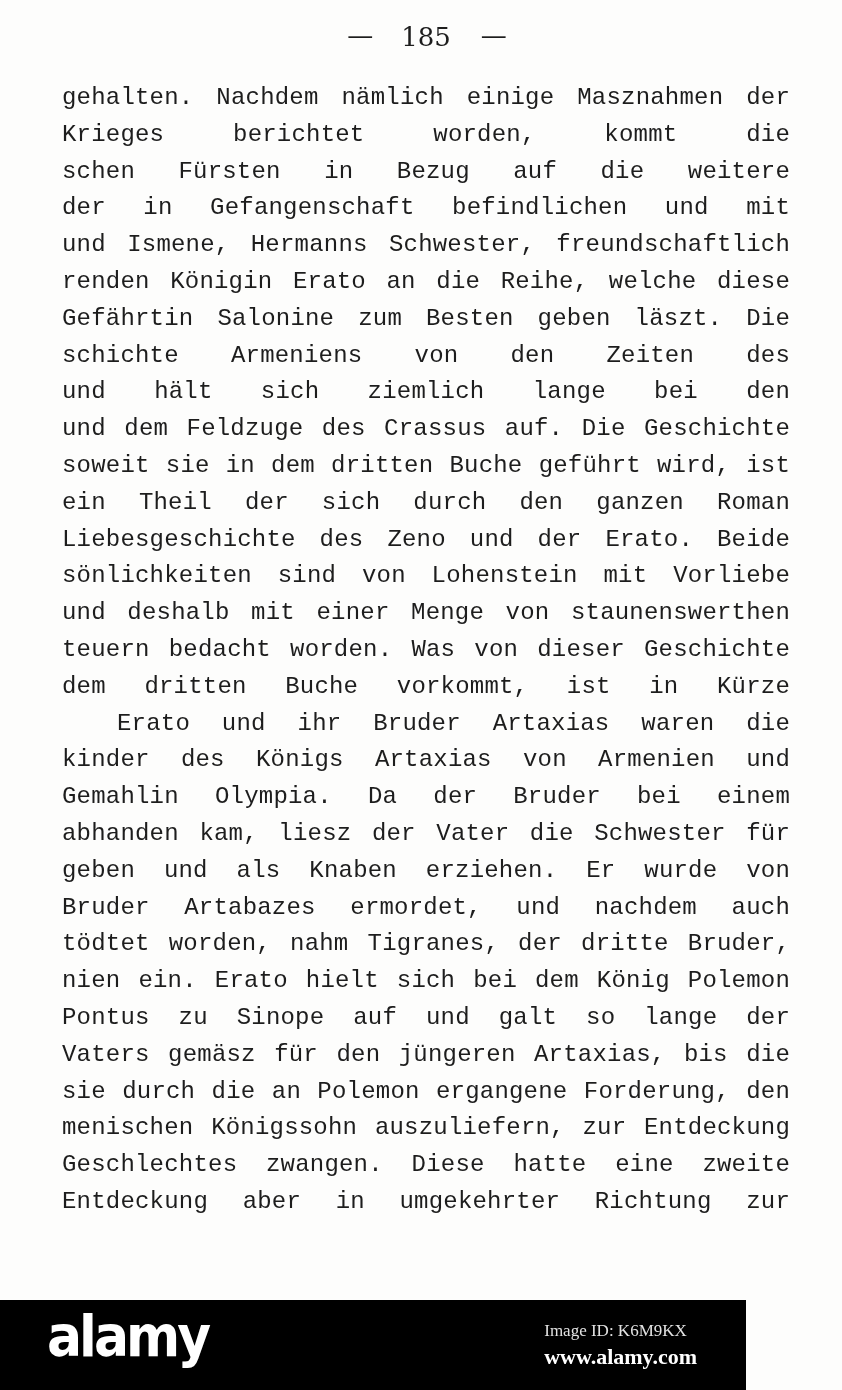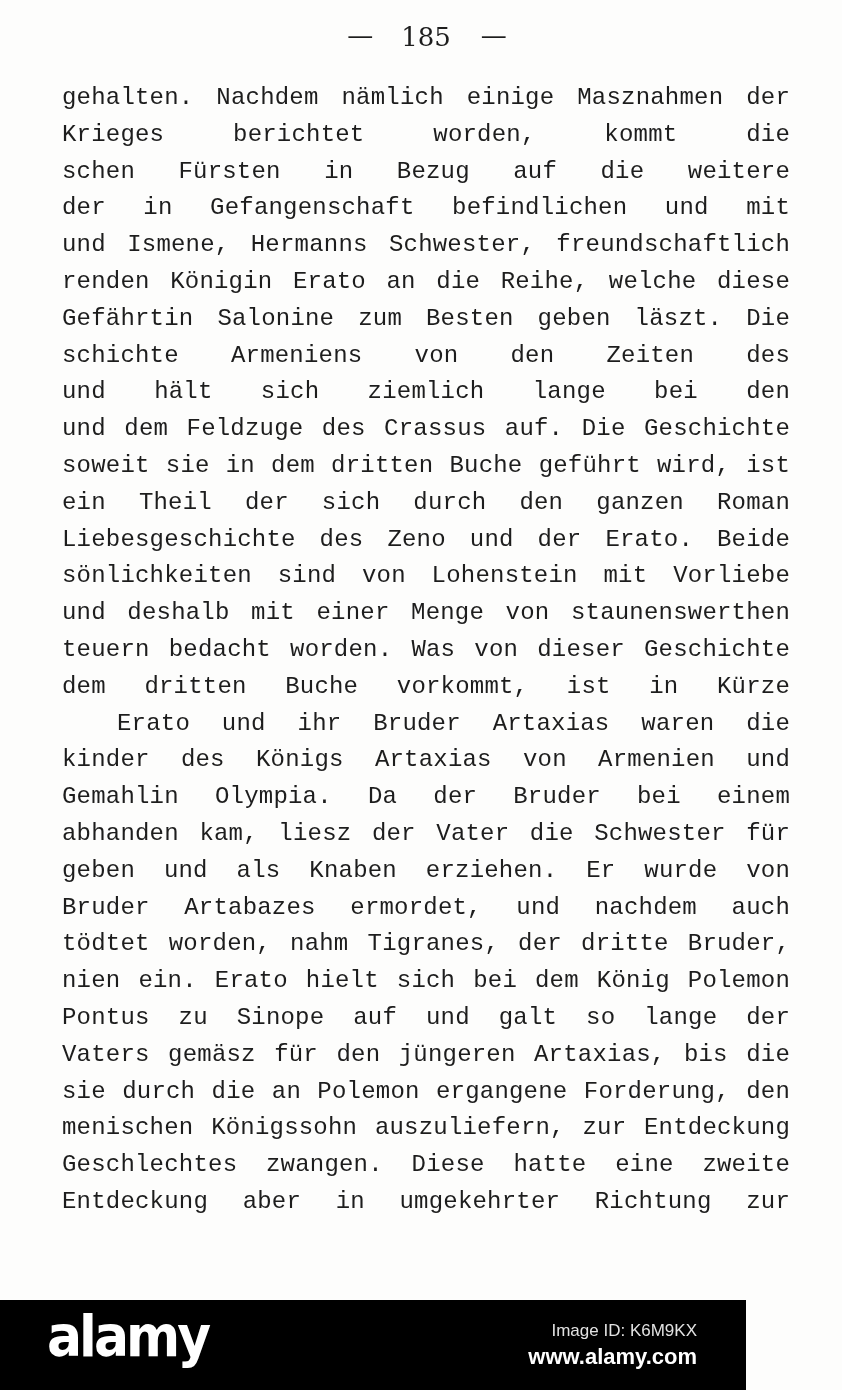--- a/index.html
+++ b/index.html
@@ -84,21 +84,21 @@
     font-size: 52px;
     letter-spacing: -3px;
     transform: scaleY(1.08);
     transform-origin: top left;
     line-height: 1;
   }
   .wm-right {
     position: absolute;
     right: 49px;
     top: 20px;
-    text-align: right;
+    font-family: Liberation Serif, serif;
   }
   .wm-image-id {
     color: var(--wm-dim);
     font-size: 17px;
     line-height: 22px;
     font-weight: normal;
   }
   .wm-url {
     color: var(--wm-bright);
     font-size: 22px;

